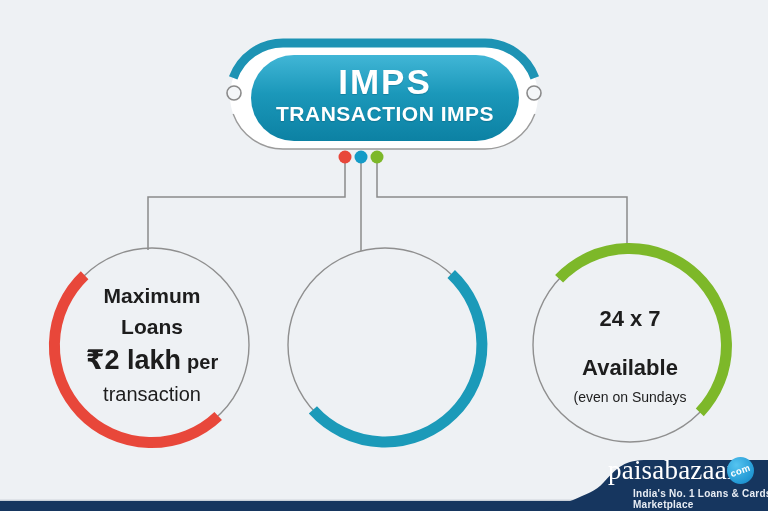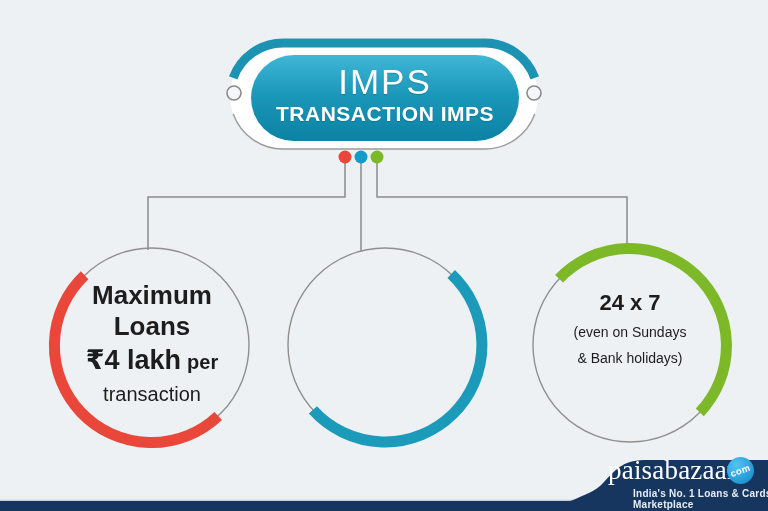--- a/index.html
+++ b/index.html
@@ -10,31 +10,31 @@
     color:#1d1d1d;
   }
   .canvas svg{position:absolute;left:0;top:0;}
 
   
   .title-text{
     position:absolute;left:235px;top:63px;width:300px;
     text-align:center;color:#ffffff;z-index:3;
     text-shadow:0 1px 1px rgba(0,60,80,.25);
   }
-  .title-line1{font-size:35px;font-weight:400;letter-spacing:2px;line-height:38px;}
+  .title-line1{font-size:35px;font-weight:700;letter-spacing:2px;line-height:38px;}
   .title-line2{font-size:21px;font-weight:700;letter-spacing:.5px;line-height:26px;}
 
   
   .feature{position:absolute;text-align:center;z-index:3;}
   .f-left{left:57px;top:280px;width:190px;}
   .f-mid{left:300px;top:308px;width:170px;}
   .f-right{left:535px;top:286px;width:190px;}
-  .f-strong{font-size:26px;font-weight:600;line-height:31px;}
+  .f-strong{font-size:21px;font-weight:600;line-height:31px;}
   .f-mid .f-strong,.f-right .f-strong{font-size:22px;line-height:35px;}
-  .f-right .f-strong{line-height:33px;}
+  .f-right .f-strong{line-height:33px;margin-top:16px;}
   .f-amount{font-size:27px;font-weight:700;line-height:36px;white-space:nowrap;}
   .amt-suffix{font-size:20px;font-weight:700;margin-left:6px;}
   .f-normal{font-size:20px;font-weight:400;line-height:28px;}
   .f-small{font-size:14px;font-weight:400;line-height:26px;}
   .brand-name{
     position:absolute;left:608px;top:456px;width:140px;
     font-family:"Liberation Serif","DejaVu Serif",serif;
     font-size:27px;line-height:28px;color:#ffffff;letter-spacing:.2px;
     z-index:4;
   }
@@ -99,29 +99,29 @@
   </svg>
 
   <div class="title-text">
     <div class="title-line1">IMPS</div>
     <div class="title-line2">TRANSACTION IMPS</div>
   </div>
 
   <div class="feature f-left">
     <div class="f-strong">Maximum</div>
     <div class="f-strong">Loans</div>
-    <div class="f-amount"><span>₹4 lakh</span><span class="amt-suffix">per</span></div>
+    <div class="f-amount"><span>₹2 lakh</span><span class="amt-suffix">per</span></div>
     <div class="f-normal">transaction</div>
   </div>
 
 
   <div class="feature f-right">
     <div class="f-strong">24 x 7</div>
+    <div class="f-strong">Available</div>
     <div class="f-small">(even on Sundays</div>
-    <div class="f-small">&amp; Bank holidays)</div>
   </div>
 
   <div class="brand-name">paisabazaar</div>
   <div class="brand-ball">
     <span>com</span>
   </div>
   <div class="brand-tagline">India's No. 1 Loans &amp; Cards Marketplace</div>
 
 </div>
 

